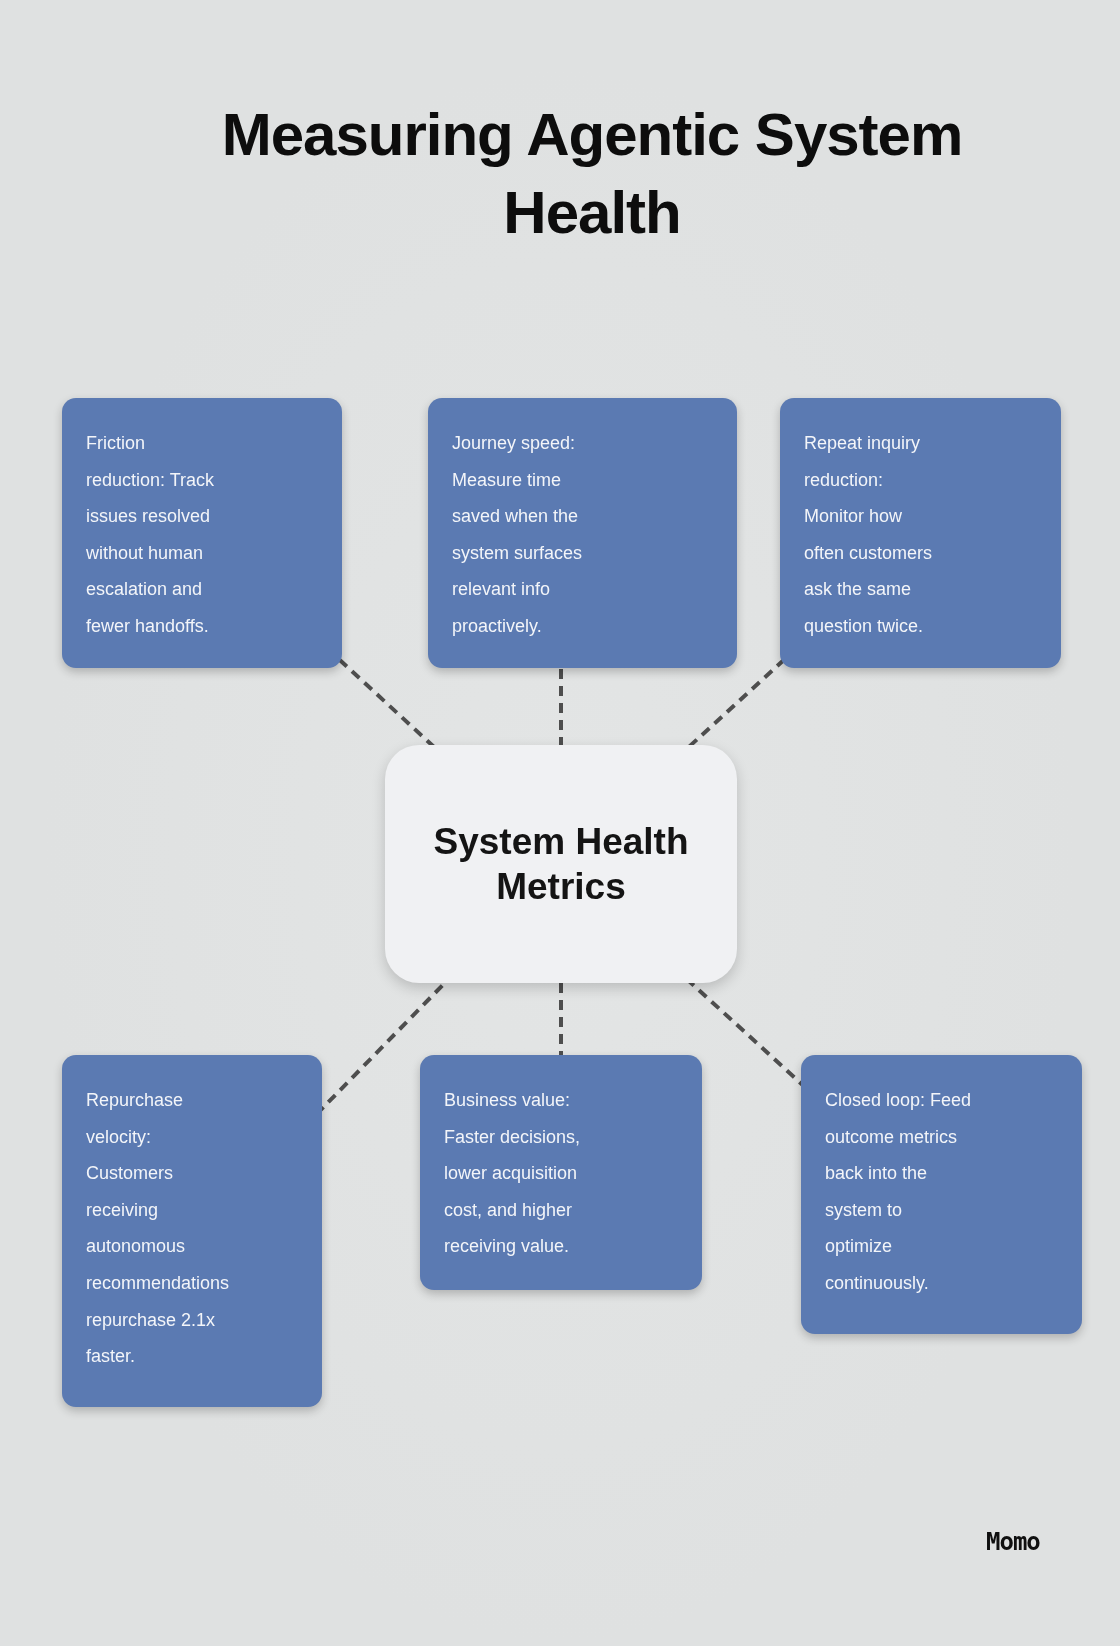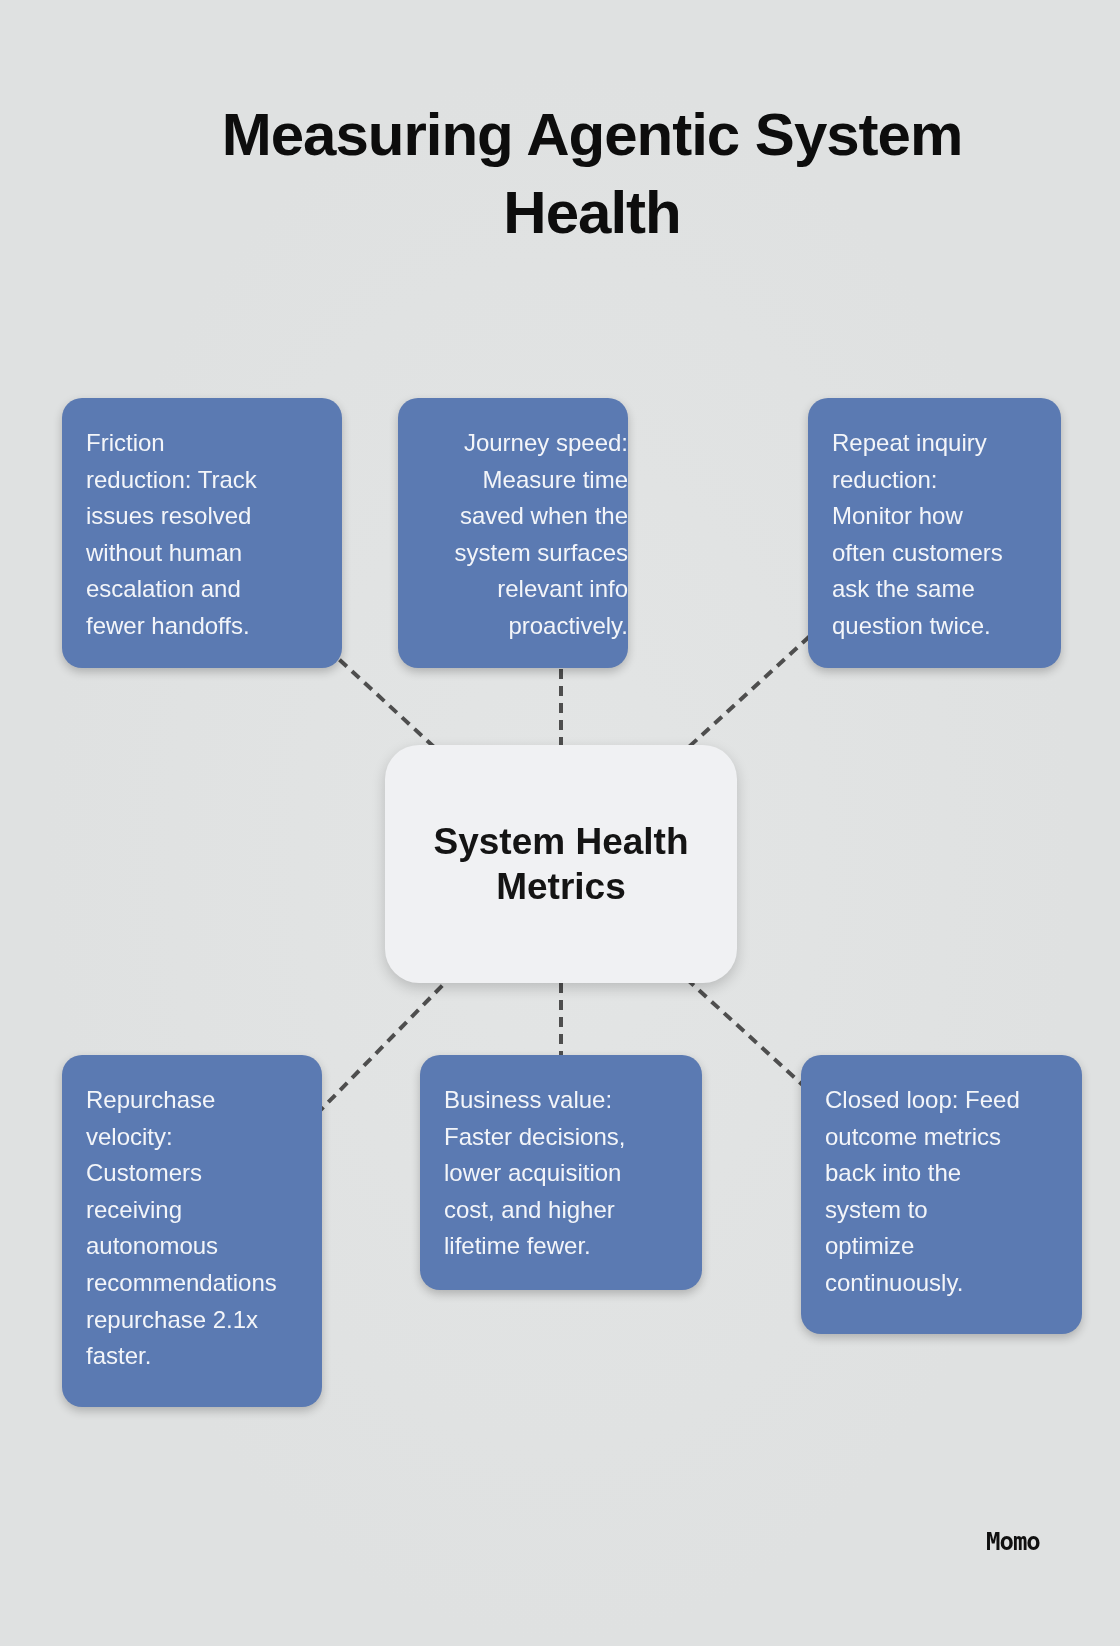--- a/index.html
+++ b/index.html
@@ -33,33 +33,33 @@
     font-weight: 800;
     font-size: 60px;
     line-height: 78px;
     letter-spacing: -1px;
     padding-left: 32px;
   }
   .node {
     position: absolute;
     z-index: 1;
     background: var(--node-fill, #5b7ab2);
-    border-radius: 20px;
+    border-radius: 14px;
     box-shadow: 0 4px 10px rgba(0,0,0,0.22);
     color: var(--node-text, #f3f5f9);
-    font-size: 24px;
+    font-size: 18px;
     line-height: 36.6px;
     padding: 27px 0 0 24px;
     box-sizing: border-box;
     overflow: visible;
   }
   .node .line { white-space: nowrap; }
   .pos-friction   { left: 62px;  top: 398px;  width: 280px; height: 270px; }
-  .pos-journey    { left: 398px; top: 398px;  width: 230px; height: 270px; text-align: right; }
-  .pos-repeat     { left: 808px; top: 398px;  width: 253px; height: 270px; }
+  .pos-journey    { left: 428px; top: 398px;  width: 309px; height: 270px; }
+  .pos-repeat     { left: 780px; top: 398px;  width: 281px; height: 270px; }
   .pos-repurchase { left: 62px;  top: 1055px; width: 260px; height: 352px; }
   .pos-business   { left: 420px; top: 1055px; width: 282px; height: 235px; }
   .pos-closed     { left: 782px; top: 1055px; width: 281px; height: 279px; margin-left: 19px; }
   .hub {
     position: absolute;
     left: 385px;
     top: 745px;
     width: 352px;
     height: 238px;
     z-index: 2;
@@ -148,21 +148,21 @@
     <div class="line">recommendations</div>
     <div class="line">repurchase 2.1x</div>
     <div class="line">faster.</div>
   </div>
 
   <div class="node pos-business">
     <div class="line">Business value:</div>
     <div class="line">Faster decisions,</div>
     <div class="line">lower acquisition</div>
     <div class="line">cost, and higher</div>
-    <div class="line">lifetime fewer.</div>
+    <div class="line">receiving value.</div>
   </div>
 
   <div class="node pos-closed">
     <div class="line">Closed loop: Feed</div>
     <div class="line">outcome metrics</div>
     <div class="line">back into the</div>
     <div class="line">system to</div>
     <div class="line">optimize</div>
     <div class="line">continuously.</div>
   </div>

